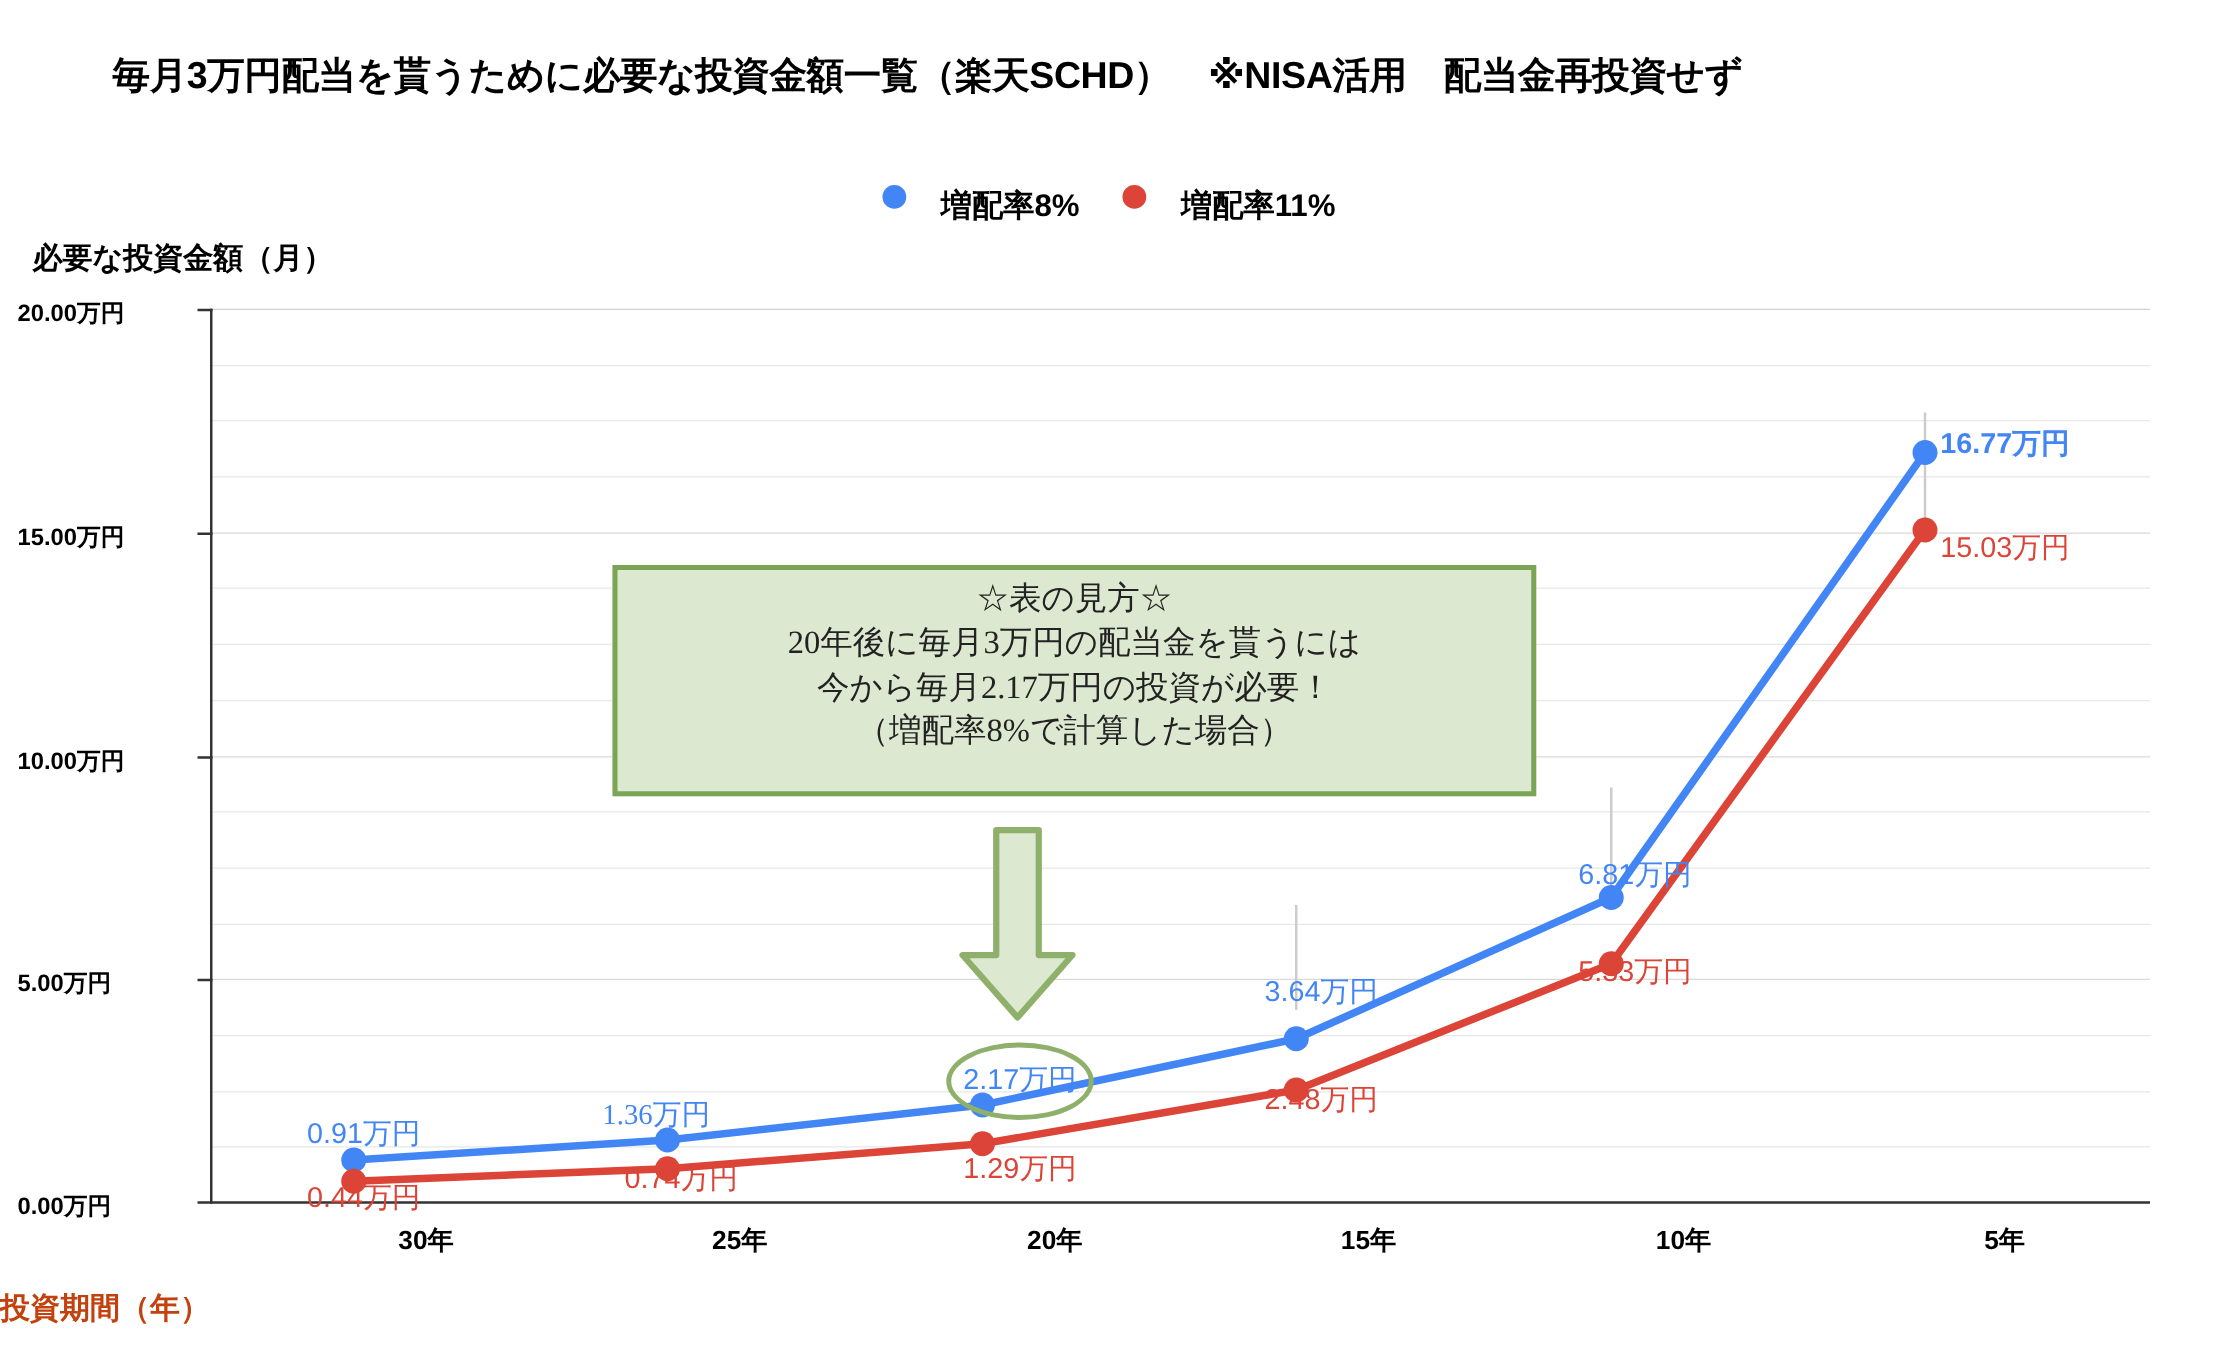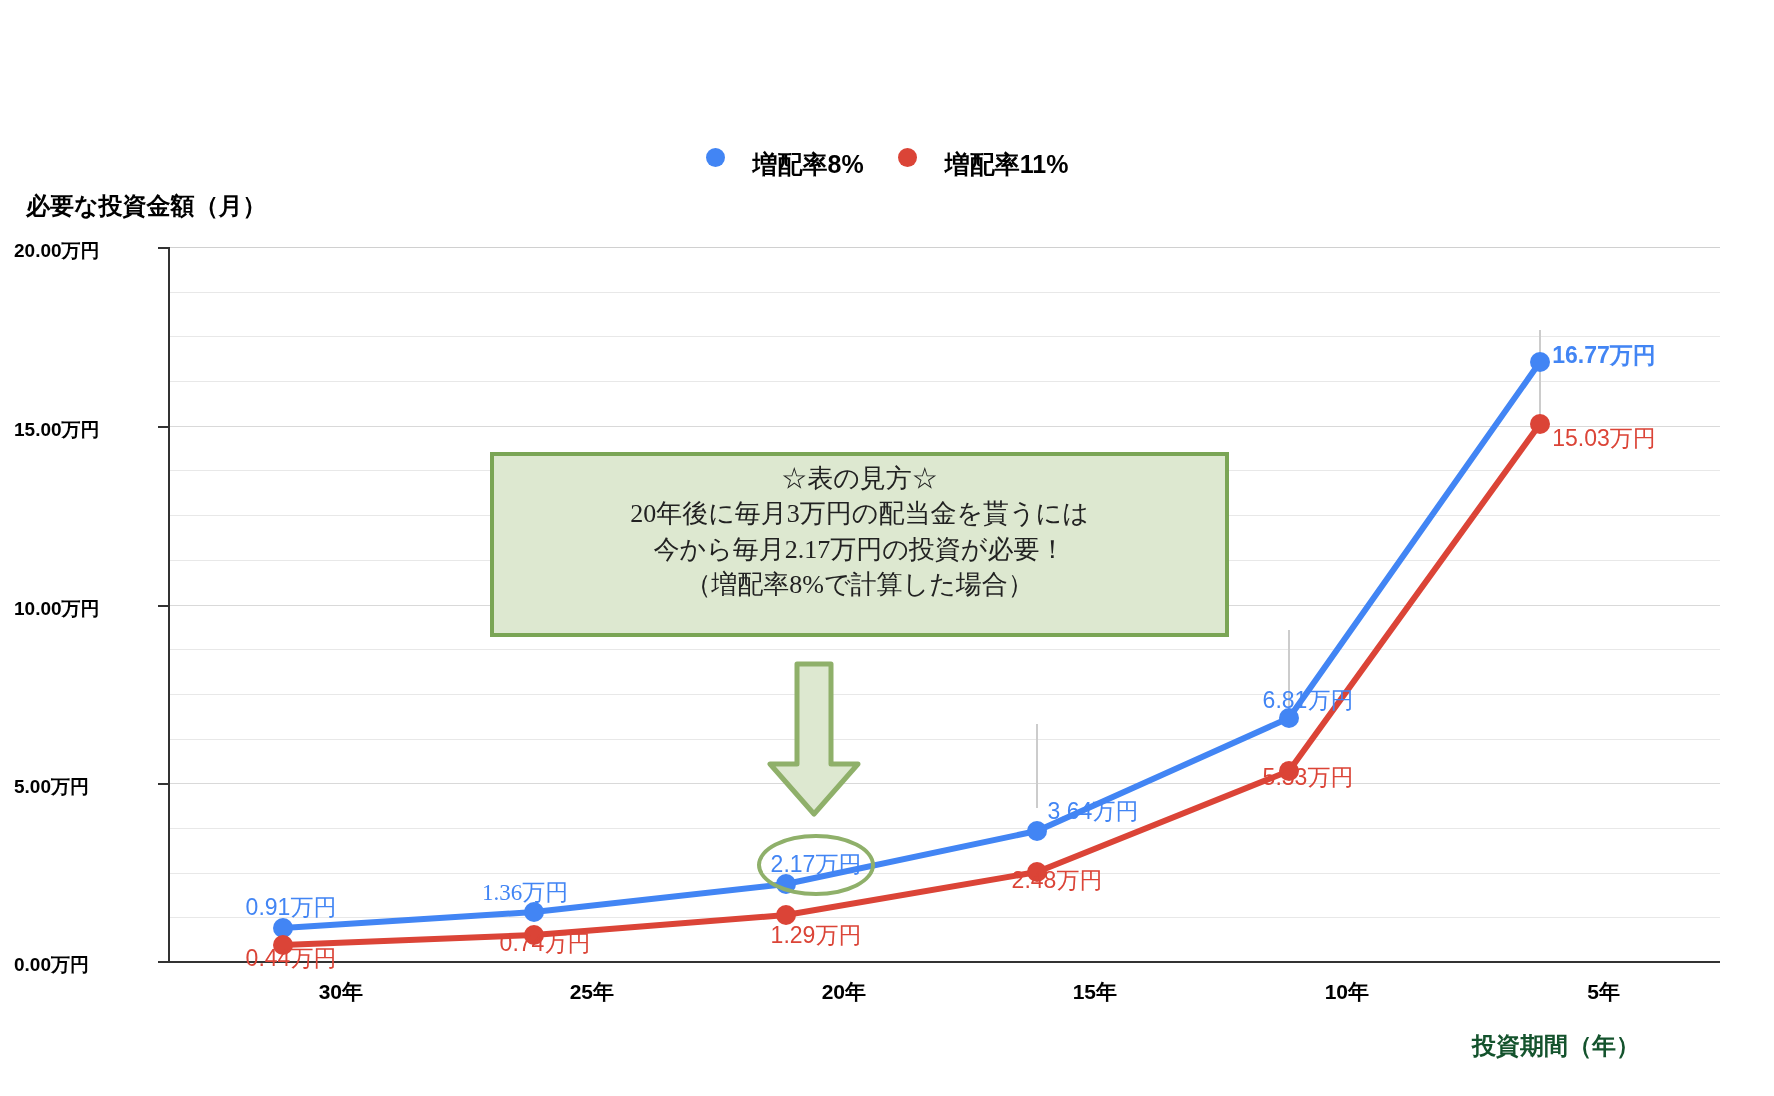--- a/index.html
+++ b/index.html
@@ -41,22 +41,22 @@
   
   .y-axis-title {
     position: absolute;
     left: 26px; top: 190px;
     font-size: 24px; font-weight: bold; color: #000;
     white-space: nowrap;
   }
   .x-axis-title {
     position: absolute;
     left: 0; top: 1030px; width: 1640px;
-    text-align: right;
-    font-size: 24px; font-weight: bold; color: #14532d;
+    text-align: left;
+    font-size: 24px; font-weight: bold; color: #c2410c;
     white-space: nowrap;
   }
 
   
   
   .plot {
     position: absolute;
     left: 168px; top: 247px;
     width: 1552px; height: 715px;
   }
@@ -153,20 +153,21 @@
     border: 4px solid #8fb06a;
     border-radius: 50%;
     background: transparent;
   }
 </style>
 </head>
 <body>
 
 <div id="root">
 
+  <div class="chart-title">毎月3万円配当を貰うために必要な投資金額一覧（楽天SCHD）　※NISA活用　配当金再投資せず</div>
 
   <div class="legend">
     <div class="legend-item">
       <span class="legend-dot" style="background:#4285f4"></span>
       <span class="legend-label">増配率8%</span>
     </div>
     <div class="legend-item">
       <span class="legend-dot" style="background:#db4437"></span>
       <span class="legend-label">増配率11%</span>
     </div>
@@ -238,21 +239,21 @@
     <circle cx="534" cy="935" r="10" fill="#db4437"></circle>
     <circle cx="786" cy="915" r="10" fill="#db4437"></circle>
     <circle cx="1037" cy="872" r="10" fill="#db4437"></circle>
     <circle cx="1289" cy="771" r="10" fill="#db4437"></circle>
     <circle cx="1540" cy="424" r="10" fill="#db4437"></circle>
   </svg>
 
   <div class="data-label blue" style="left:291px; top:907px;">0.91万円</div>
   <div class="data-label blue" style="left:525px; top:892px;font-family:Liberation Serif, serif;">1.36万円</div>
   <div class="data-label blue" style="left:816px; top:864px;">2.17万円</div>
-  <div class="data-label blue" style="left:1057px; top:811px;margin-left:36px;">3.64万円</div>
+  <div class="data-label blue" style="left:1057px; top:793px;">3.64万円</div>
   <div class="data-label blue" style="left:1308px; top:700px;">6.81万円</div>
   <div class="data-label blue" style="left:1604px; top:355px;font-weight:bold;">16.77万円</div>
 
   <div class="data-label red" style="left:291px; top:938px;">0.44万円</div>
   <div class="data-label red" style="left:545px; top:923px;">0.74万円</div>
   <div class="data-label red" style="left:816px; top:915px;">1.29万円</div>
   <div class="data-label red" style="left:1057px; top:860px;">2.48万円</div>
   <div class="data-label red" style="left:1308px; top:757px;">5.33万円</div>
   <div class="data-label red" style="left:1604px; top:418px;">15.03万円</div>
 

